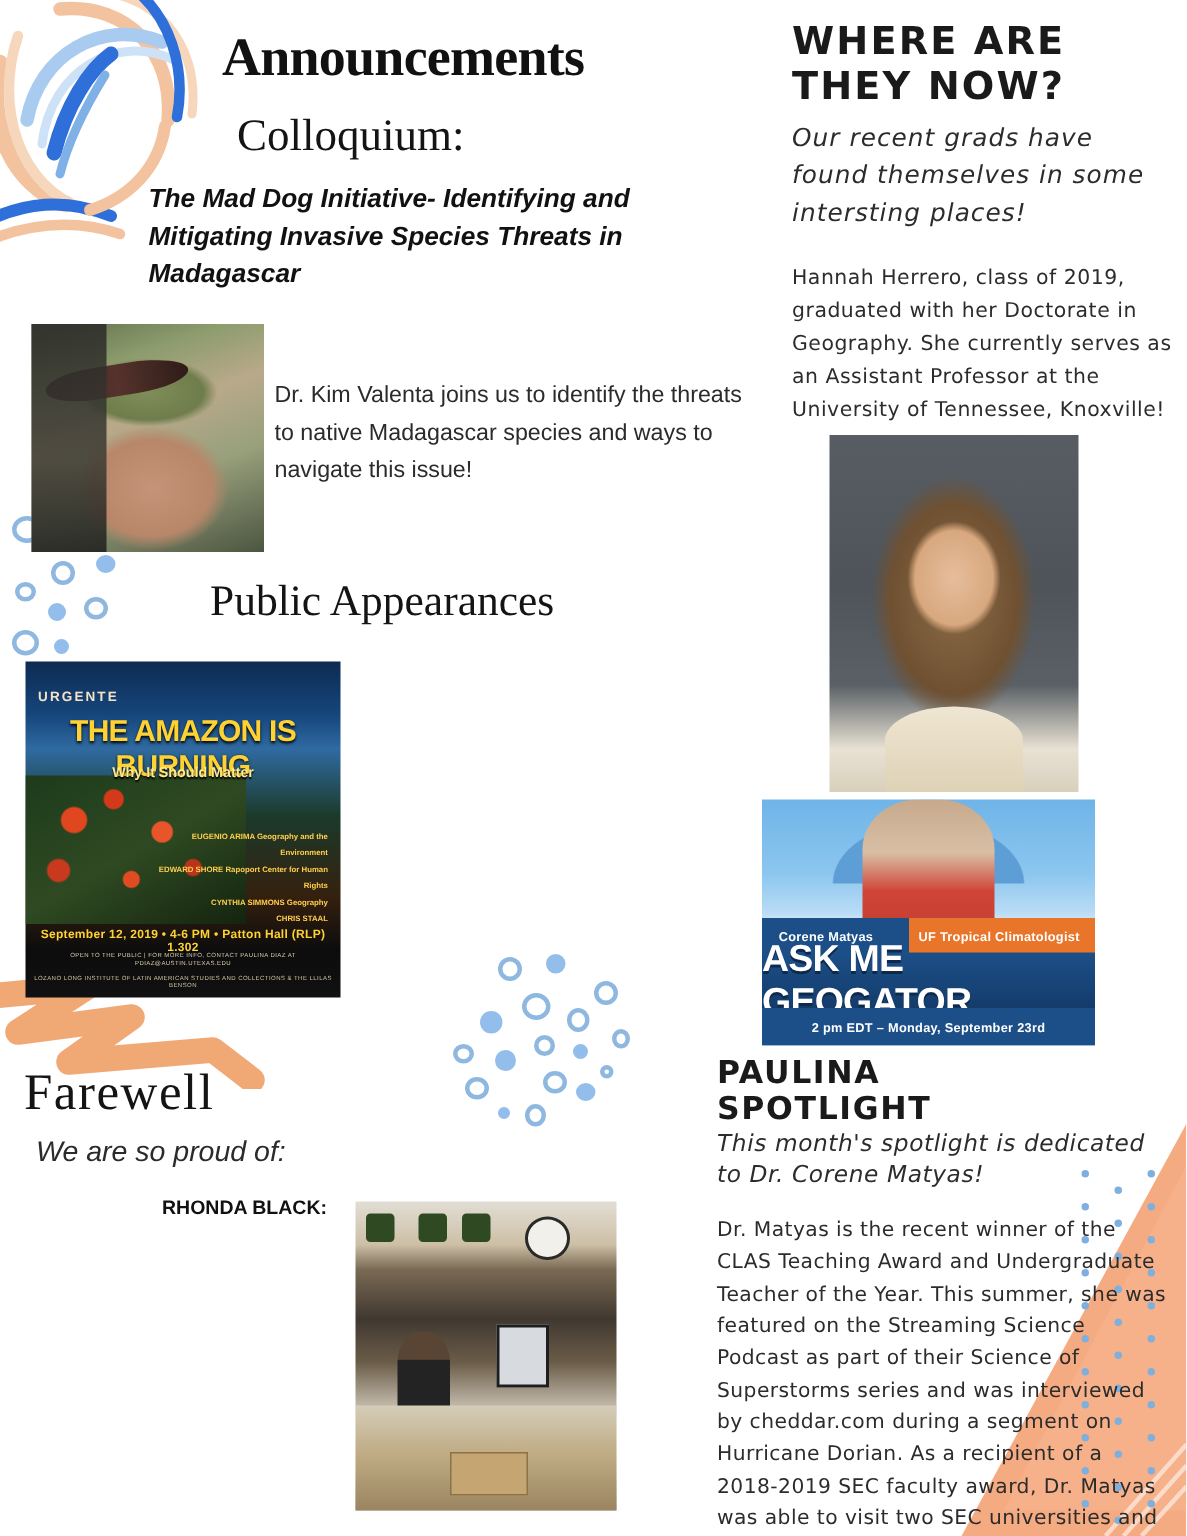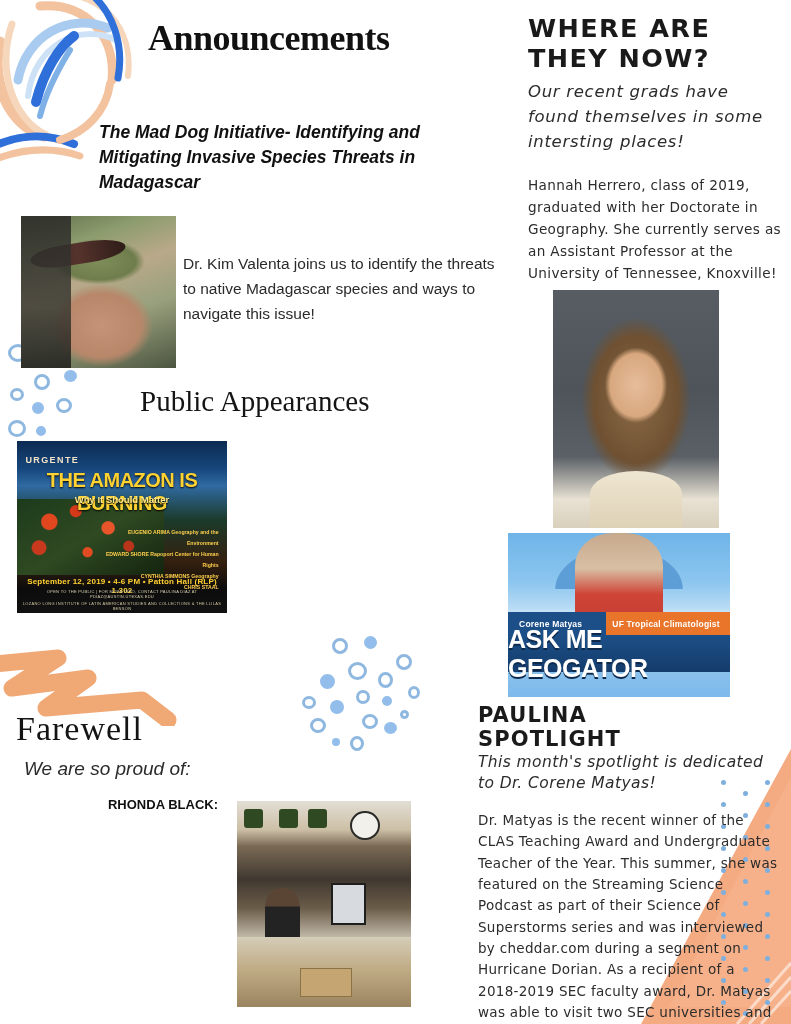--- a/index.html
+++ b/index.html
@@ -73,21 +73,21 @@
     line-height: 1.42; color:#111;
   }
 
   #photo-valenta { left: 21px; top: 216px; width: 155px; height: 152px; }
   #valenta-text {
     left: 183px; top: 251px; width: 316px;
     font-size: 15.5px; line-height: 1.62;
   }
 
   #public-appearances { left: 140px; top: 385px; font-size: 29px; }
-  #poster-amazon { left: 17px; top: 441px; width: 210px; height: 172px; }
+  #poster-amazon { left: 17px; top: 441px; width: 210px; height: 224px; }
   #simmons-text {
     left: 240px; top: 462px; width: 250px;
     font-size: 15.5px; line-height: 1.67;
   }
 
   #farewell { left: 16px; top: 710px; font-size: 34px; letter-spacing: 1px; }
   #proud { left: 24px; top: 758px; font-size: 19px; font-style: italic; }
   #rhonda-name { left: 26px; top: 797px; width: 192px; text-align:right; font-size: 13px; font-weight: 700; color:#111; }
   #rhonda-text {
     left: 14px; top: 824px; width: 216px; text-align: center;
@@ -352,20 +352,21 @@
       <i style="left:48px; top:116px;"></i>
     <i style="left:48px; top:138px;"></i>
       <i style="left:48px; top:160px;"></i>
       <i style="left:48px; top:182px;"></i>
     <i style="left:48px; top:204px;"></i>
       <i style="left:48px; top:226px;"></i>
   </div>
 
   <h1 class="abs serif-hd" id="announcements">Announcements</h1>
 
+  <h2 class="abs serif-sub" id="colloquium">Colloquium:</h2>
 
   <p class="abs body-sans" id="colloq-title">The Mad Dog Initiative- Identifying and Mitigating Invasive Species Threats in Madagascar</p>
 
   <div class="photo ph-valenta" id="photo-valenta">
     
   </div>
 
   <p class="abs body-sans" id="valenta-text">Dr. Kim Valenta joins us to identify the threats to native Madagascar species and ways to navigate this issue!</p>
 
   <h2 class="abs serif-sub" id="public-appearances">Public Appearances</h2>
@@ -420,20 +421,23 @@
   <div class="photo ph-ama" id="photo-ama">
     <div class="brolly"></div>
     <div class="sky-person"></div>
     <div class="strip1">
       <span class="n">Corene Matyas</span>
       <span class="t">UF Tropical Climatologist</span>
     </div>
     <div class="strip2">
       <span class="big">ASK ME GEOGATOR</span>
     </div>
+    <div class="strip3">
+      <span class="d">2 pm EDT – Monday, September 23rd</span>
+    </div>
   </div>
 
   <h2 class="abs" id="geogator">
     <span>PAULINA</span><br>
     <span>SPOTLIGHT</span>
   </h2>
 
   <p class="abs hand" id="geogator-sub">This month's spotlight is dedicated to Dr. Corene Matyas!</p>
 
   <p class="abs hand" id="matyas-text">Dr. Matyas is the recent winner of the CLAS Teaching Award and Undergraduate Teacher of the Year. This summer, she was featured on the Streaming Science Podcast as part of their Science of Superstorms series and was interviewed by cheddar.com during a segment on Hurricane Dorian. As a recipient of a 2018-2019 SEC faculty award, Dr. Matyas was able to visit two SEC universities and mentor women in STEM. Go check out the #RedditAMA she hosted on September 23rd!</p>

